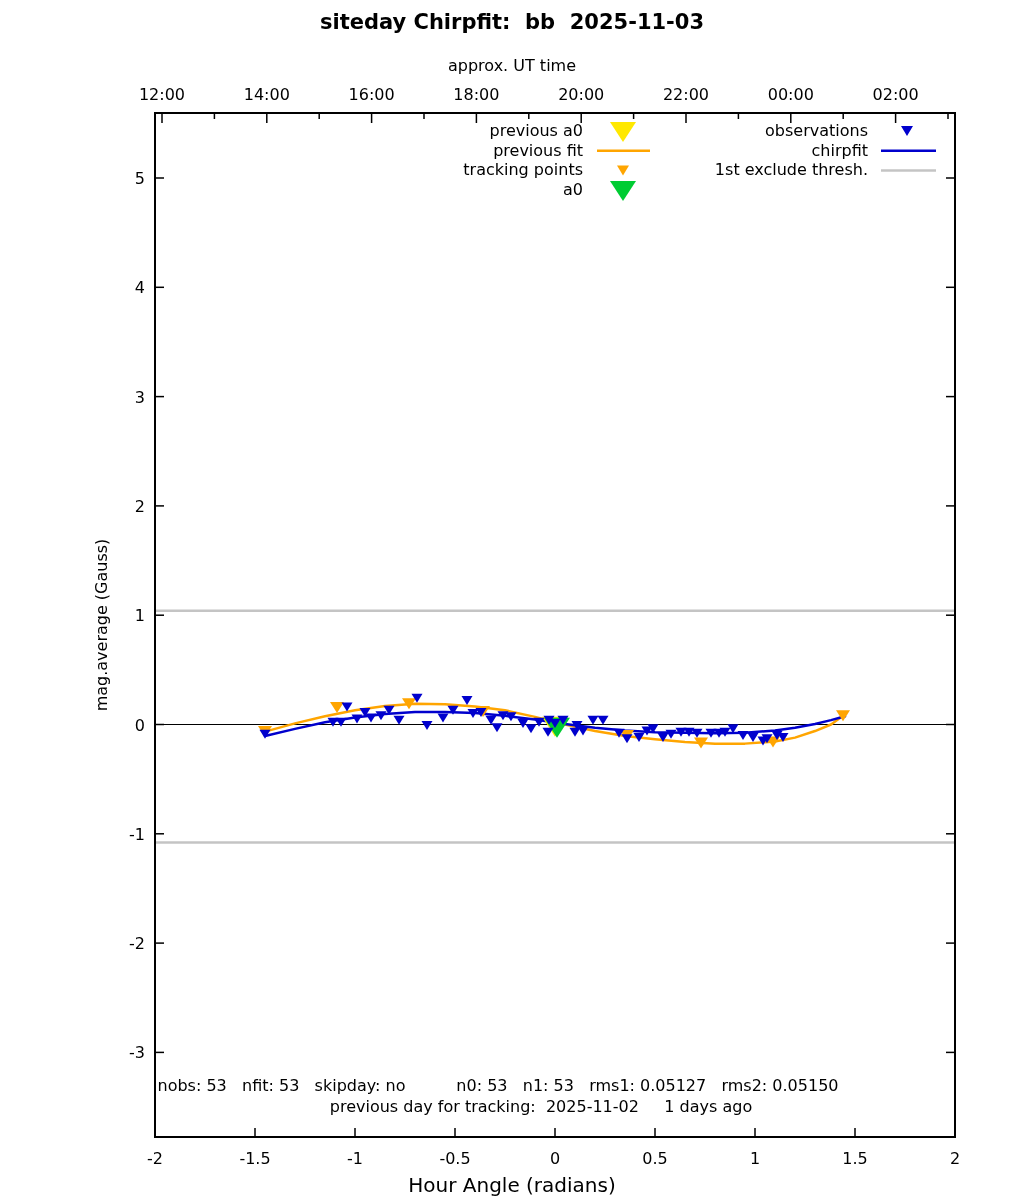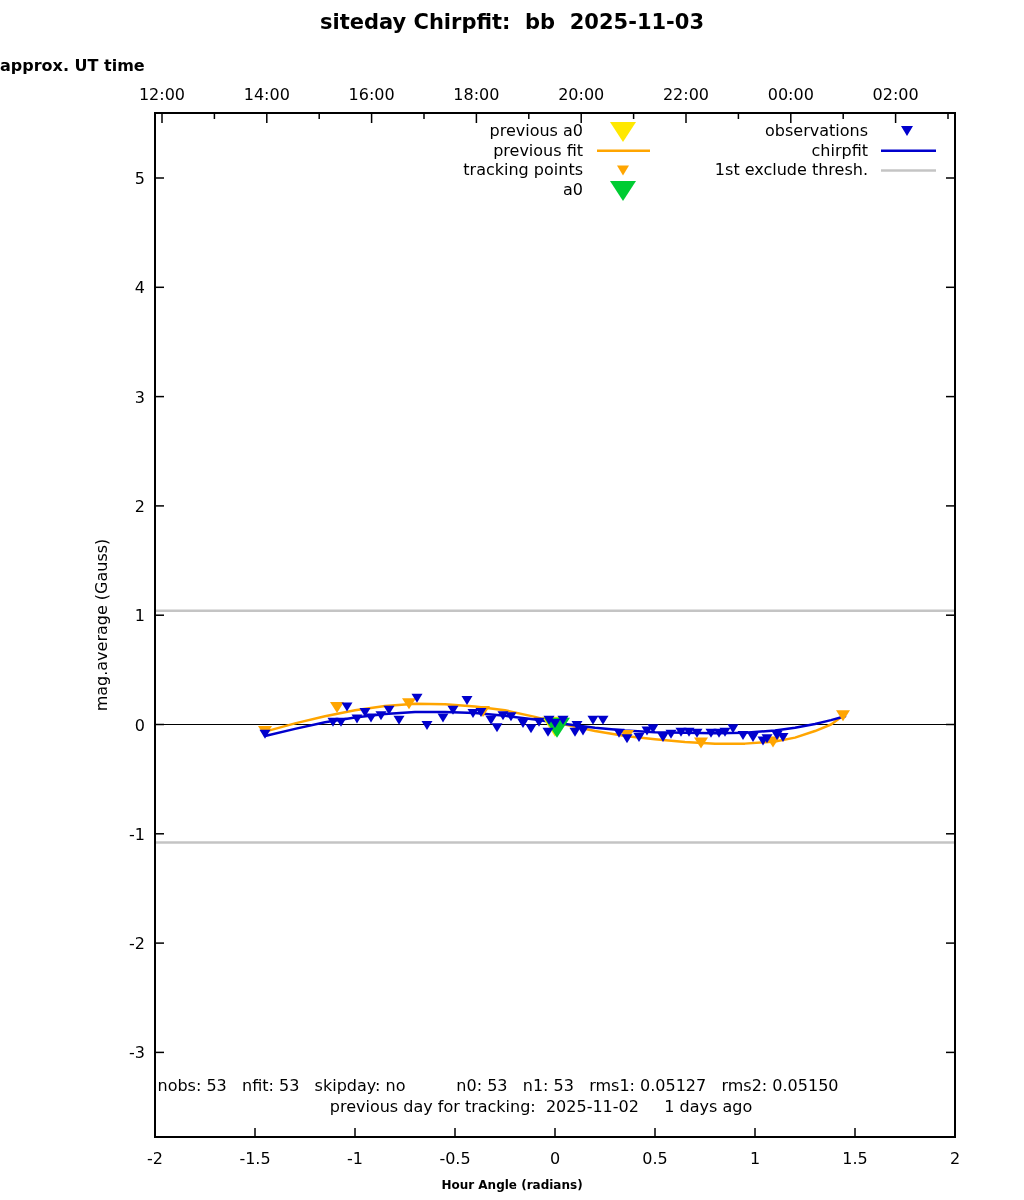--- a/index.html
+++ b/index.html
@@ -3,22 +3,22 @@
 <meta charset="utf-8">
 <style>
   html,body{margin:0;padding:0;background:#fff;}
   .stage{position:relative;width:1024px;height:1200px;background:#fff;
          font-family:"DejaVu Sans",sans-serif;color:#000;overflow:hidden;}
   .stage svg{position:absolute;left:0;top:0;}
   .abs{position:absolute;}
   .pre{white-space:pre;}
   .title{left:0;top:9px;width:1024px;text-align:center;
          font-size:21px;font-weight:bold;line-height:26px;}
-  .subtitle{left:0;top:56px;width:1024px;font-size:16px;line-height:20px;font-weight:bold;}
-  .xlabel{left:0;top:1175px;width:1024px;text-align:center;font-size:12px;line-height:20px;font-weight:bold;}
+  .subtitle{left:0;top:56px;width:1024px;text-align:center;font-size:16px;line-height:20px;}
+  .xlabel{left:0;top:1175px;width:1024px;text-align:center;font-size:20px;line-height:20px;}
   .ylabel{left:101px;top:625px;font-size:16px;white-space:nowrap;
           transform:translate(-50%,-50%) rotate(-90deg);}
   .stats1{left:0;top:1076px;width:996px;text-align:center;font-size:16px;line-height:20px;}
   .stats2{left:0;top:1097px;width:1024px;text-align:center;font-size:16px;line-height:20px;margin-left:29px;}
   text{font-family:"DejaVu Sans",sans-serif;font-size:16px;fill:#000;}
 </style>
 </head>
 <body>
 
 <div class="stage">

